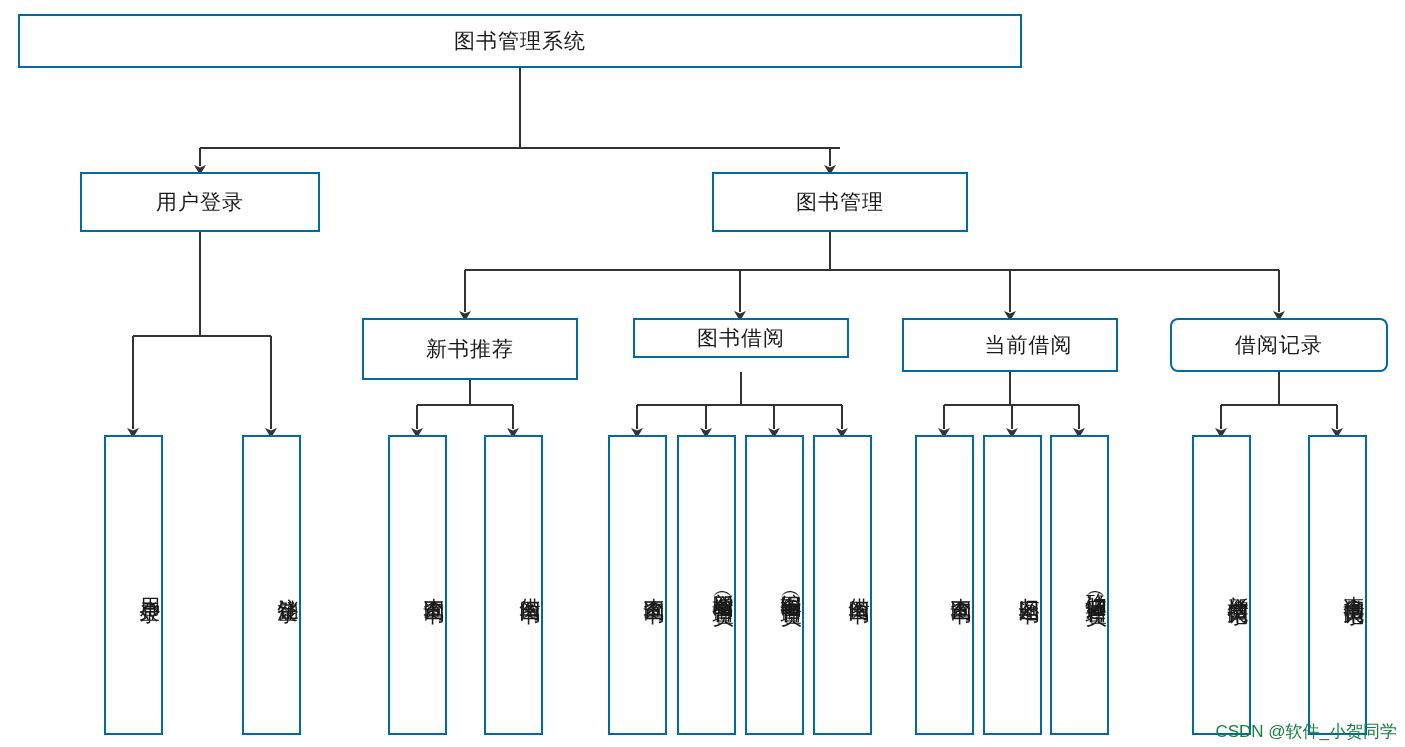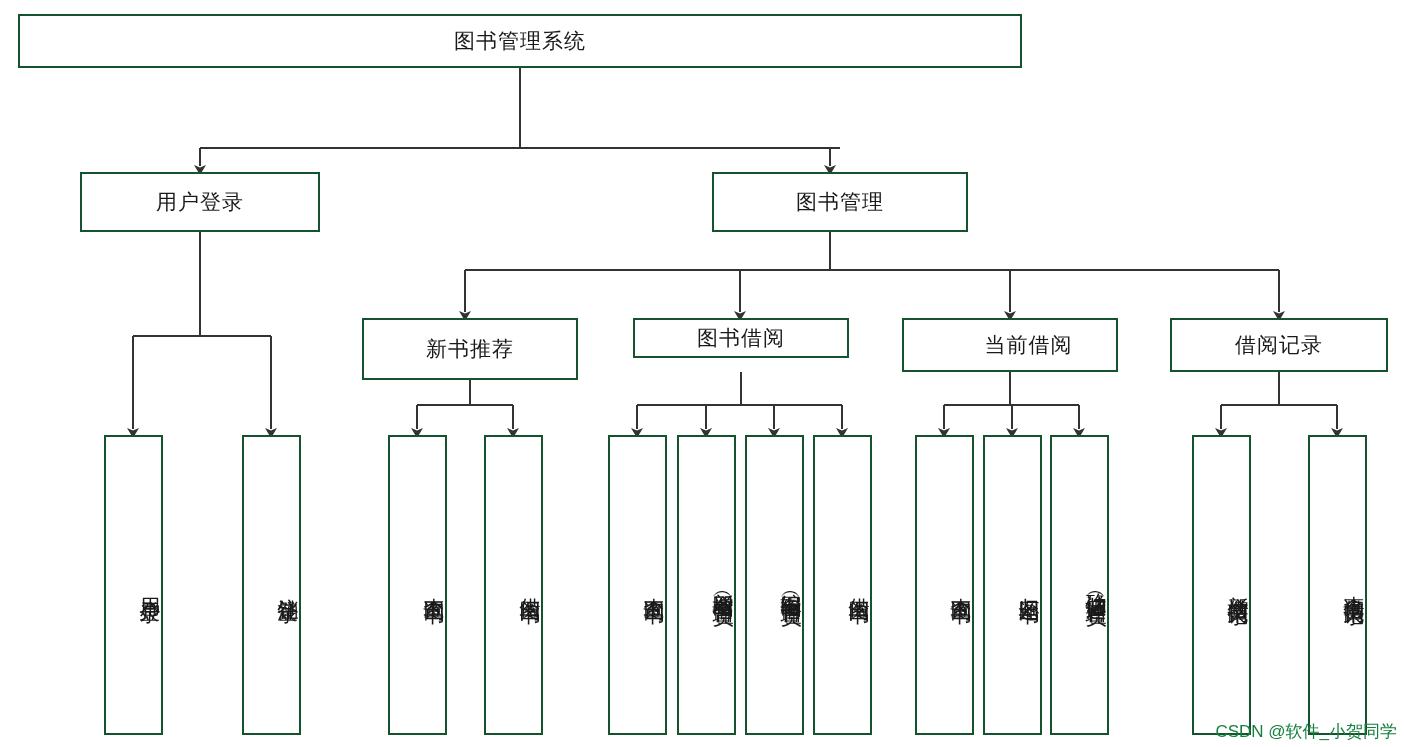--- a/index.html
+++ b/index.html
@@ -21,21 +21,21 @@
     position: absolute;
     left: 0;
     top: 0;
     width: 1405px;
     height: 747px;
     pointer-events: none;
   }
   .node {
     position: absolute;
     box-sizing: border-box;
-    border: 2px solid #14532d;
+    border: 2px solid #0369a1;
     background: #ffffff;
     display: flex;
     align-items: center;
     justify-content: center;
     color: #1a1a1a;
     z-index: 2;
   }
   .node.horiz {
     font-size: 21px;
     letter-spacing: 1px;
@@ -135,21 +135,21 @@
 
   <div class="node horiz" id="n-l3-0" style="left: 362px; top: 318px; width: 216px; height: 62px;">
     <span>新书推荐</span>
   </div>
   <div class="node horiz" id="n-l3-1" style="left: 633px; top: 318px; width: 216px; height: 40px;">
     <span>图书借阅</span>
   </div>
   <div class="node horiz" id="n-l3-2" style="left: 902px; top: 318px; width: 216px; height: 54px; padding-left: 37px;">
     <span>当前借阅</span>
   </div>
-  <div class="node horiz" id="n-l3-3" style="left: 1170px; top: 318px; width: 218px; height: 54px;">
+  <div class="node horiz" id="n-l3-3" style="left: 1170px; top: 318px; width: 218px; height: 54px; border-radius: 8px;">
     <span>借阅记录</span>
   </div>
 
   <div class="node vert" id="n-lf-0" style="left: 104px; top: 435px; width: 59px; height: 300px;">
     <span class="vlabel">用户登录</span>
   </div>
   <div class="node vert" id="n-lf-1" style="left: 242px; top: 435px; width: 59px; height: 300px;">
     <span class="vlabel">注销登录</span>
   </div>
   <div class="node vert" id="n-lf-2" style="left: 388px; top: 435px; width: 59px; height: 300px;">

